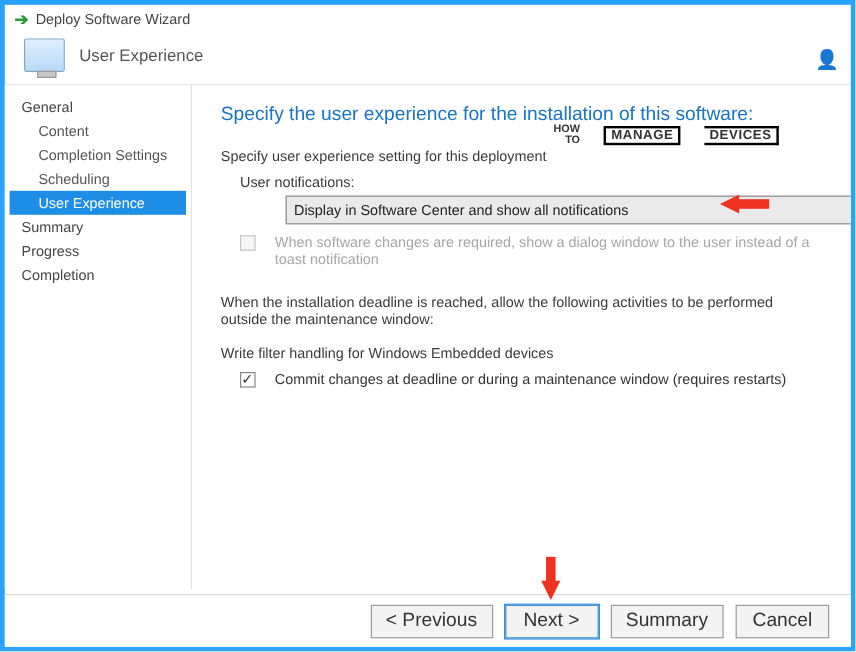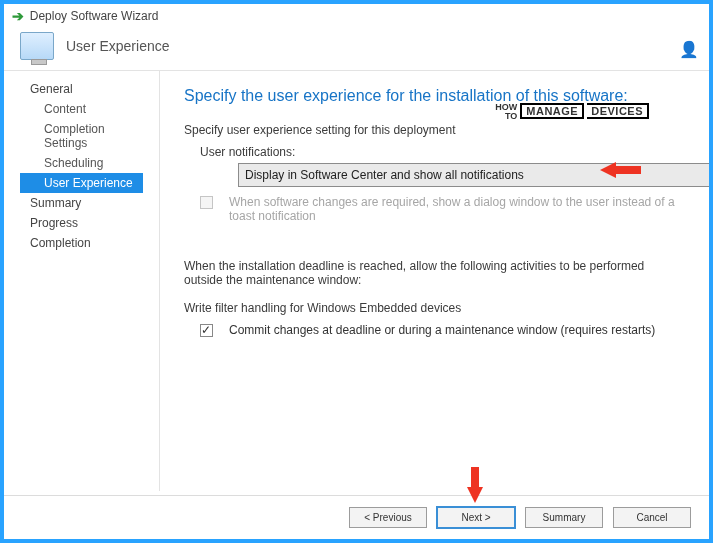--- a/index.html
+++ b/index.html
@@ -71,21 +71,21 @@
   }
   
   .body-area {
     display: flex;
     height: calc(100% - 70px - 44px);
     border-top: 1px solid #e3e3e3;
   }
   .sidebar {
     width: 156px;
     border-right: 1px solid #e3e3e3;
-    padding: 8px 16px;
+    padding: 8px 4px;
     background: #fff;
   }
   .nav-item {
     padding: 3px 10px;
     font-size: 12px;
     color: #444;
     cursor: default;
   }
   .nav-item.sub {
     padding-left: 24px;
@@ -164,22 +164,22 @@
   }
   .disabled-text { color: #a6a6a6; }
   
   .watermark {
     position: absolute;
     right: 60px;
     top: 32px;
     font-size: 10px;
     color: #333;
     display: flex;
-    align-items: flex-start;
-    gap: 3px;
+    align-items: flex-end;
+    gap: 20px;
   }
   .watermark .howto {
     font-size: 9px;
     line-height: 9px;
     text-align: right;
     font-weight: bold;
   }
   .watermark .box1 {
     border: 2px solid #000;
     padding: 0 4px;
@@ -235,21 +235,21 @@
     display: flex;
     justify-content: flex-end;
     align-items: center;
     gap: 10px;
     padding: 0 18px;
     background: #fff;
   }
   .btn {
     min-width: 78px;
     padding: 4px 12px;
-    font-size: 10px;
+    font-size: 16px;
     background: #f3f3f3;
     border: 1px solid #9c9c9c;
     color: #333;
     text-align: center;
   }
   .btn.default {
     border: 1px solid #3a8fd6;
     outline: 1px solid #3a8fd6;
   }
 </style>
@@ -305,21 +305,21 @@
           
           <div class="arrow-red-h" style="right:-60px; top:-2px; left:auto; transform:translateX(-140px);"></div>
         </div>
 
         <div class="checkbox-row">
           <div class="checkbox disabled"></div>
           <span class="disabled-text">When software changes are required, show a dialog window to the user instead of a toast notification</span>
         </div>
       </div>
 
-      <div class="section-text" style="margin-top:36px">When the installation deadline is reached, allow the following activities to be performed outside the maintenance window:</div>
+      <div class="section-text" style="margin-top:22px">When the installation deadline is reached, allow the following activities to be performed outside the maintenance window:</div>
 
 
       <div class="section-text" style="margin-top:14px">Write filter handling for Windows Embedded devices</div>
 
       <div class="indent">
         <div class="checkbox-row">
           <div class="checkbox checked"></div>
           <span>Commit changes at deadline or during a maintenance window (requires restarts)</span>
         </div>
       </div>

